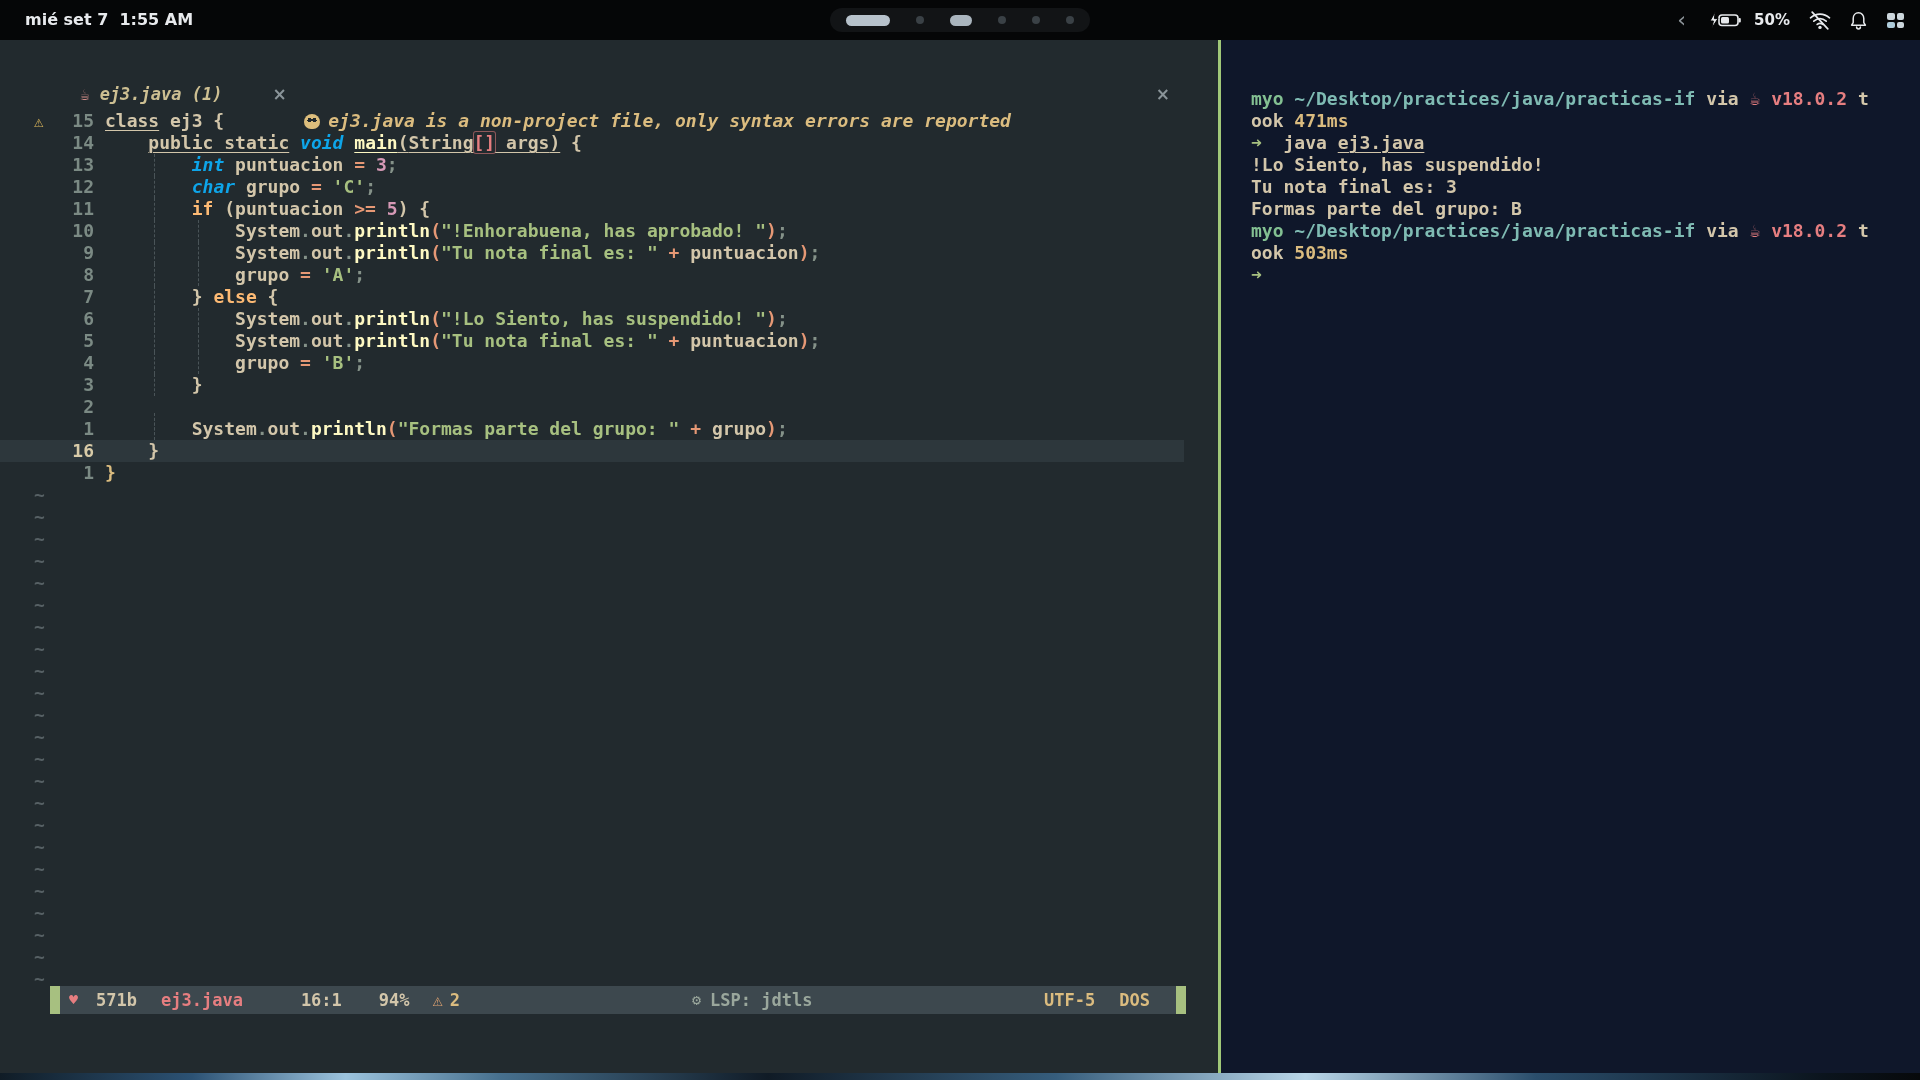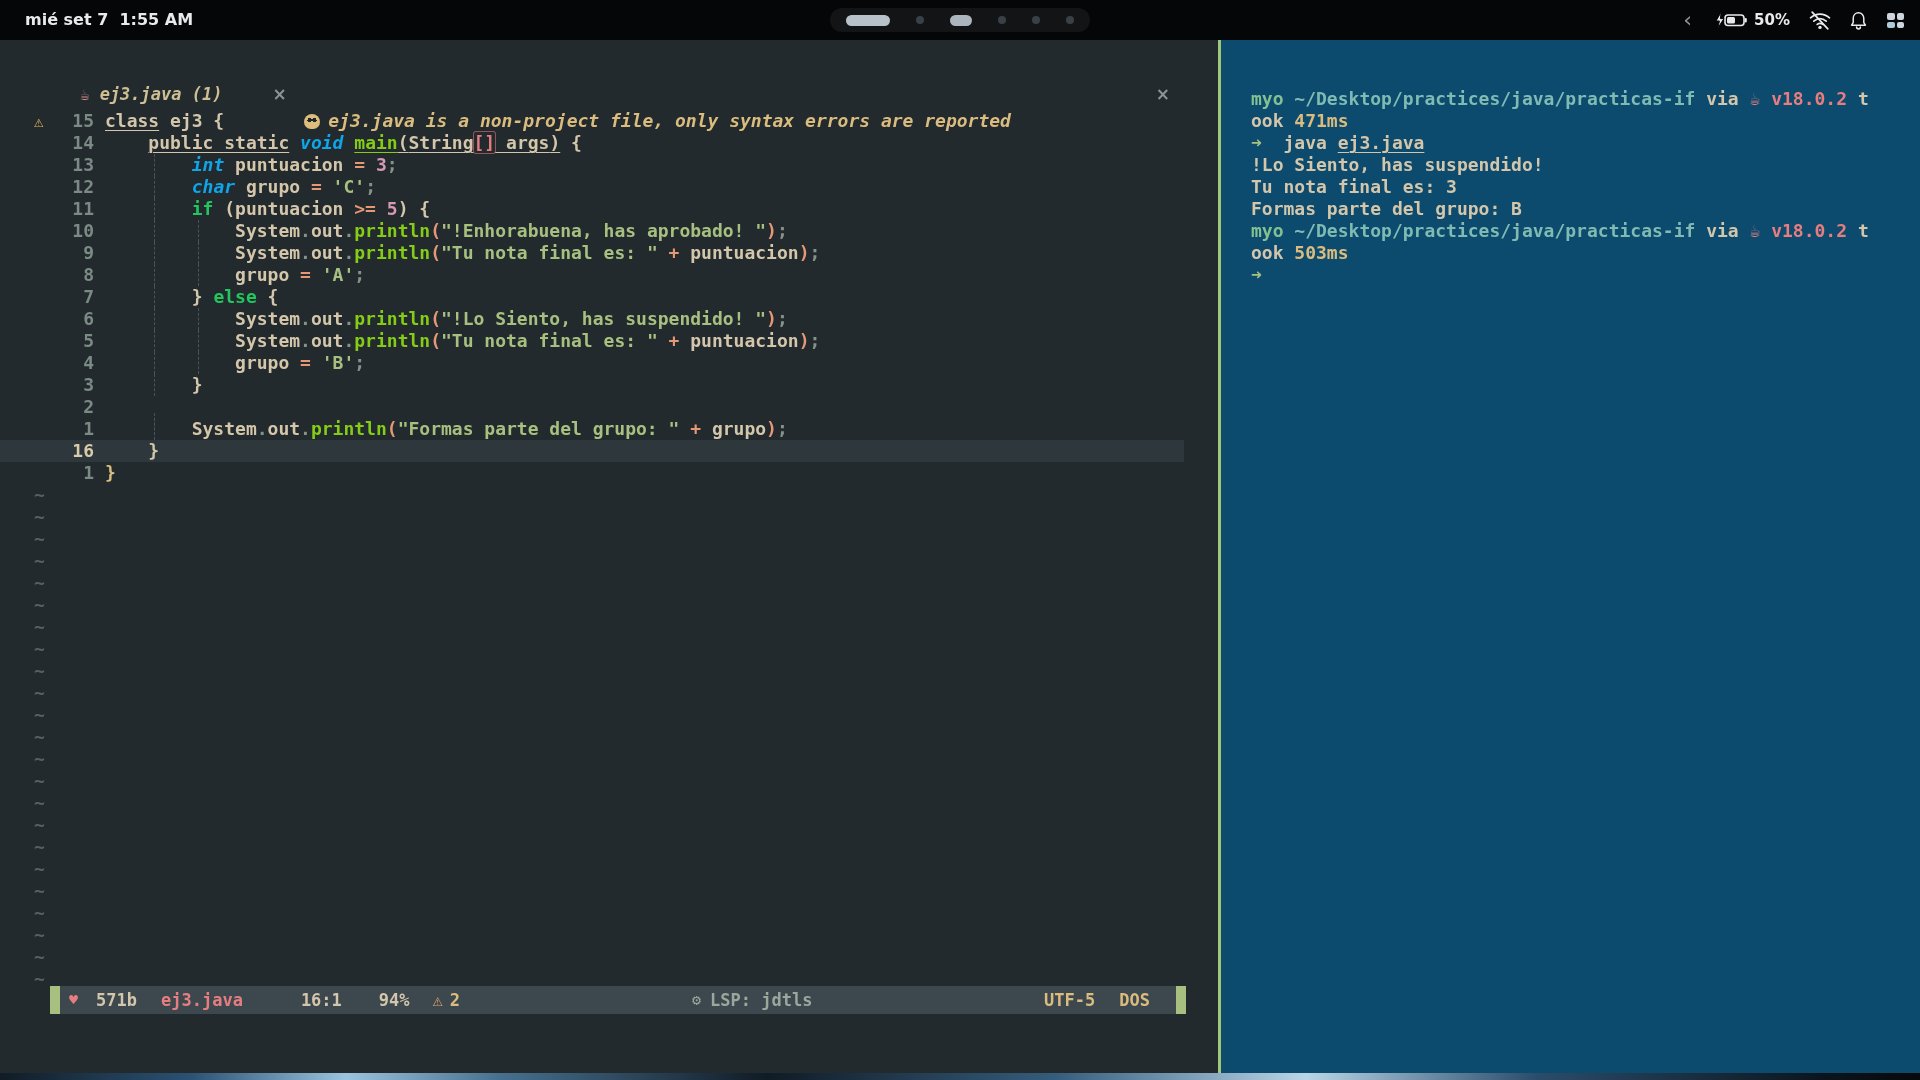--- a/index.html
+++ b/index.html
@@ -11,29 +11,29 @@
   .clock{position:absolute;left:25px;top:0;line-height:40px;color:#e8eaed;font-size:16px;
          font-weight:600;white-space:pre;}
   .indicators{position:absolute;left:50%;top:8px;transform:translateX(-50%);height:24px;
               background:#121416;border-radius:12px;display:flex;align-items:center;
               gap:26px;padding:0 16px;}
   .ind-pill-wide{width:44px;height:11px;border-radius:6px;background:#b7c2cb;}
   .ind-pill{width:22px;height:11px;border-radius:6px;background:#aab5be;}
   .ind-dot{width:8px;height:8px;border-radius:50%;background:#3a4146;}
   .tray{position:absolute;right:15px;top:0;height:40px;display:flex;align-items:center;gap:19px;}
   .chev{font-size:22px;color:#8d9499;line-height:40px;margin-right:2px;}
-  .batt{display:flex;align-items:center;gap:7px;}
+  .batt{display:flex;align-items:center;gap:13px;}
   .batt-pct{color:#e8eaed;font-size:15px;font-weight:600;}
   .tray svg{display:block;}
 
   
   .windows{position:absolute;top:40px;left:0;right:0;height:1033px;}
   .editor{position:absolute;left:0;top:0;width:1218px;height:100%;background:#222a2e;}
   .separator{position:absolute;left:1218px;top:0;width:3px;height:100%;background:#a0c878;}
-  .terminal{position:absolute;left:1221px;right:0;top:0;height:100%;background:#0c4a6e;}
+  .terminal{position:absolute;left:1221px;right:0;top:0;height:100%;background:#0f172a;}
   .strip{position:absolute;bottom:0;left:0;right:0;height:7px;
     background:linear-gradient(90deg,#101c26 0%,#2c5274 10%,#9cc3dd 18%,#47708e 26%,
       #101b26 40%,#365d7c 55%,#b9d6e8 68%,#2a4d6b 80%,#0b141d 95%,#07090b 100%);}
 
   
   .tabline{position:absolute;top:38px;left:0;right:0;height:32px;}
   .tab{position:absolute;left:0;top:0;height:32px;display:flex;align-items:center;padding-left:80px;}
   .tab-icon{color:#cf8d88;font-size:16px;margin-right:10px;
             font-family:"DejaVu Sans Mono","DejaVu Sans",monospace;}
   .tab-label{color:#cdbf92;font-size:17px;font-style:italic;font-weight:bold;
@@ -58,26 +58,26 @@
   .vtext{color:#dbbc7f;font-style:italic;margin-left:80px;}
   .vt-icon{display:inline-block;width:16px;height:15px;margin-right:8px;vertical-align:-2px;
     border-radius:8px 8px 7px 7px;
     background:radial-gradient(2.2px 2.2px at 35% 42%, #20282c 99%, transparent 100%),
                radial-gradient(2.2px 2.2px at 65% 42%, #20282c 99%, transparent 100%),
                #dcbd7c;}
 
   
   .tk-fg{color:#d3c6aa}
   .tk-red{color:#e67e80}
-  .tk-kw{color:#22c55e}
+  .tk-kw{color:#fdba74}
   .tk-op{color:#e69875}
   .tk-yellow{color:#dbbc7f}
   .tk-green{color:#a7c080}
   .tk-str{color:#a7c080}
-  .tk-fn{color:#84cc16}
+  .tk-fn{color:#fef9c3}
   .tk-aqua{color:#83c092}
   .tk-blue{color:#7fbbb3}
   .tk-num{color:#d699b6}
   .tk-punc{color:#859289}
   .tk-type{color:#0ea5e9;font-style:italic}
   .tk-ul{text-decoration:underline;text-underline-offset:3px;text-decoration-thickness:1px;}
   .tk-redbox{color:#e67e80;box-shadow:0 0 0 1px rgba(230,126,128,.55);border-radius:2px;}
 
   
   .statusline{position:absolute;left:50px;right:32px;bottom:59px;height:28px;background:#3d484e;

